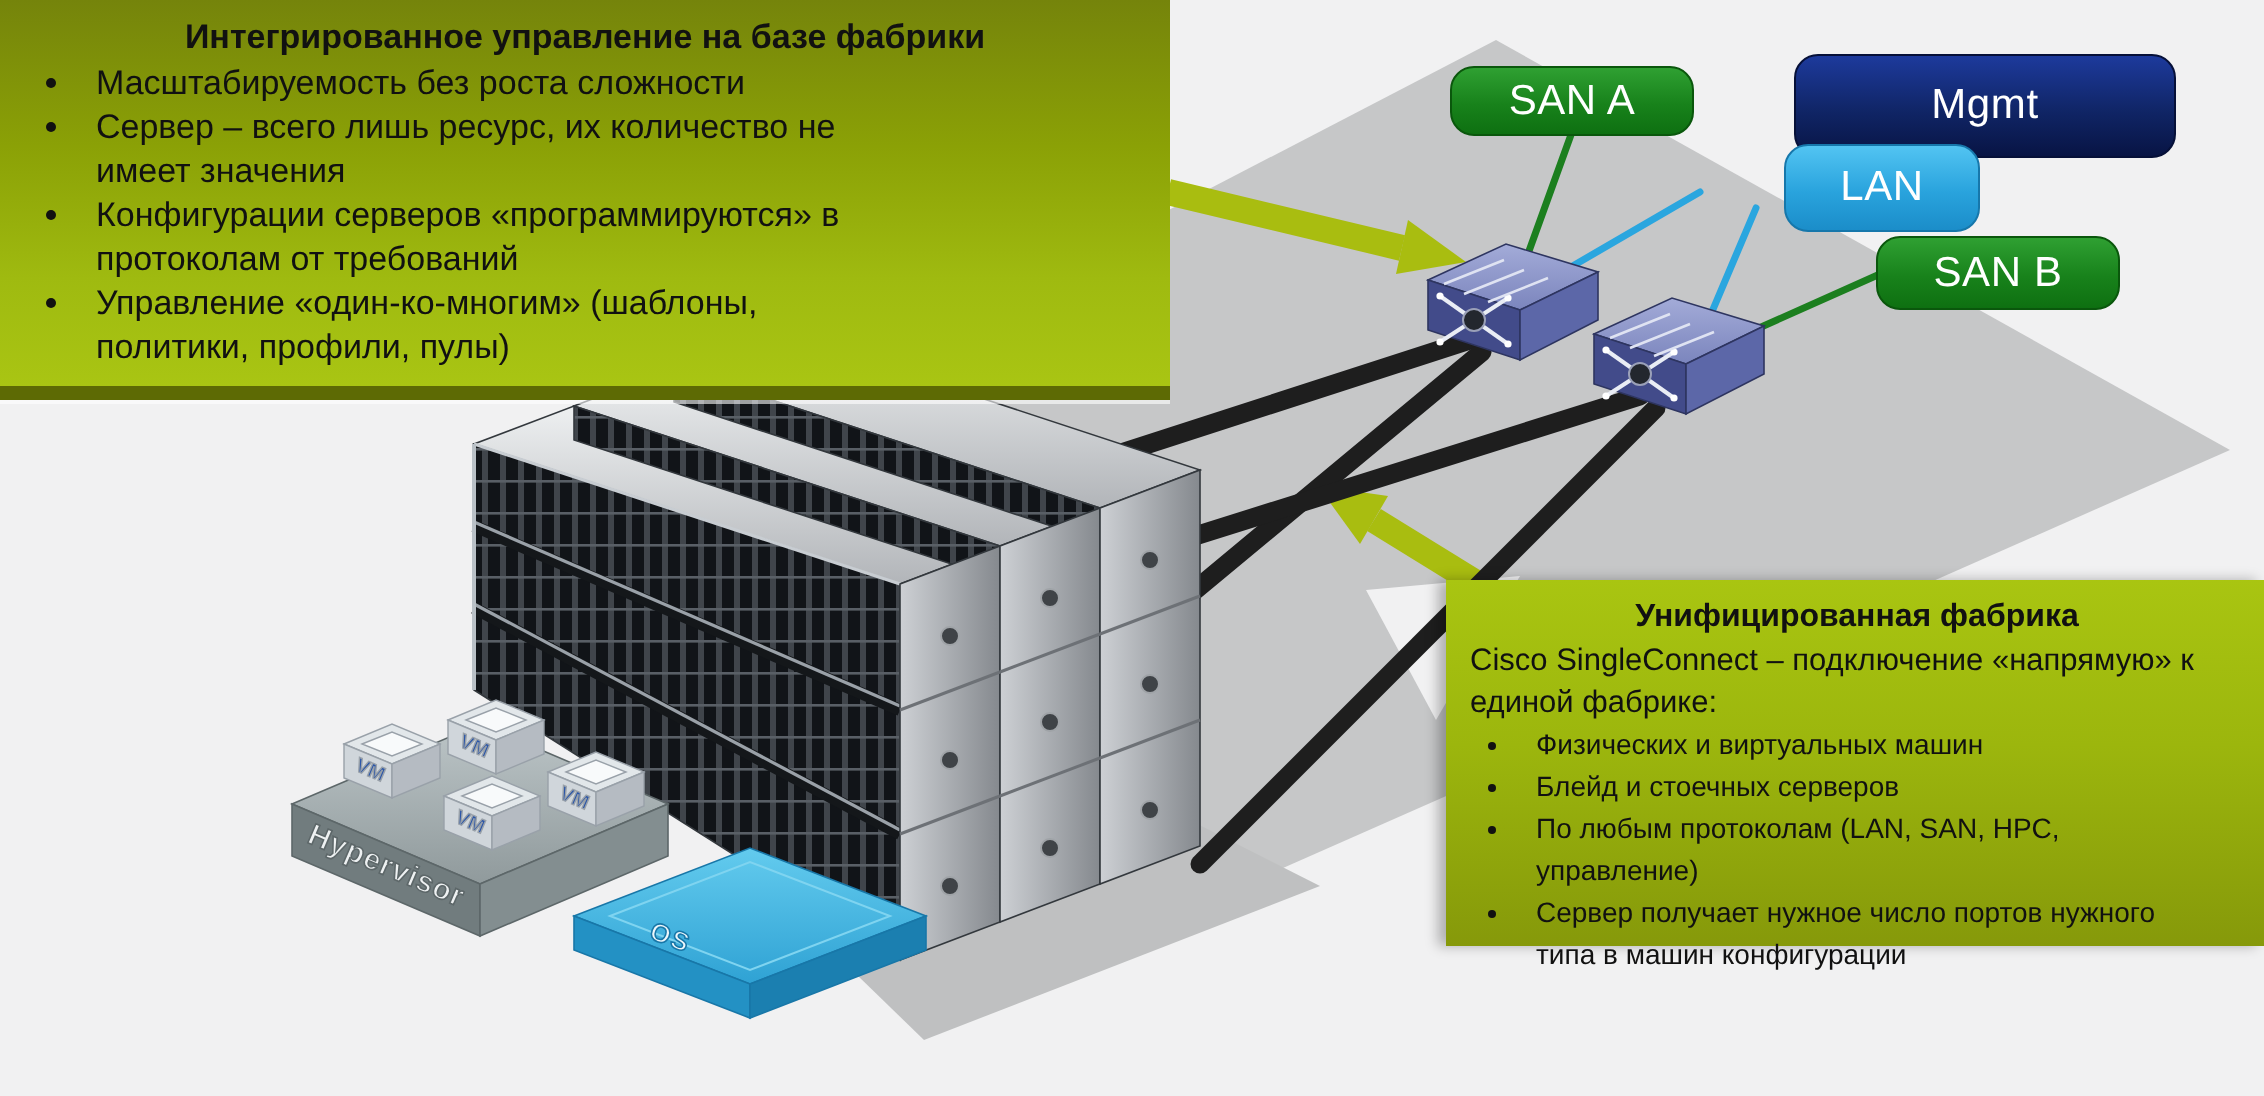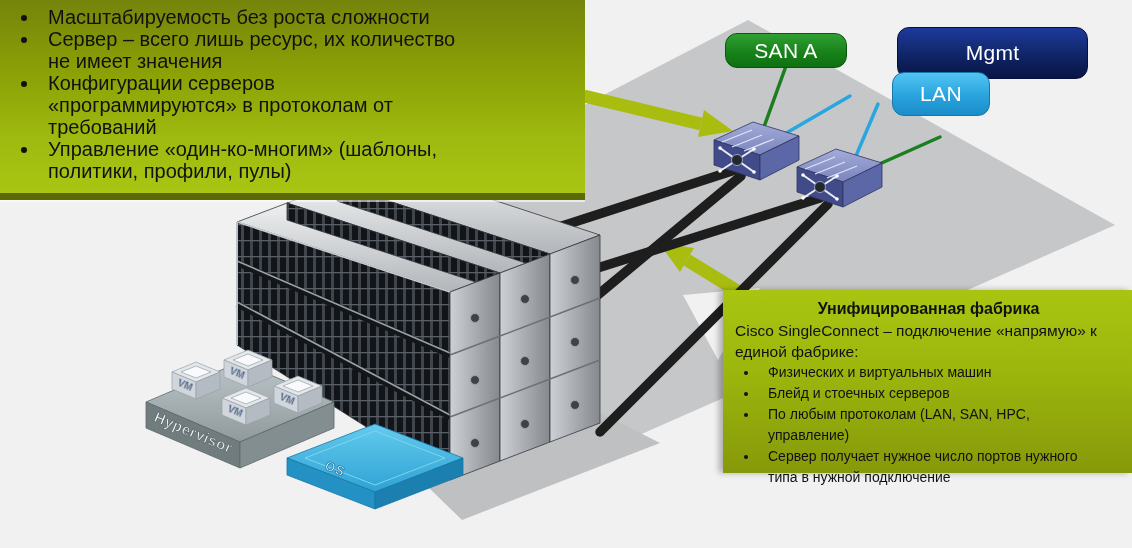--- a/index.html
+++ b/index.html
@@ -15,21 +15,21 @@
   }
   #callout-left{
     left:0;top:0;width:585px;height:200px;
     background:linear-gradient(180deg,#75840b 0%,#8ba106 38%,#9fba10 72%,#a9c513 100%);
     border-bottom:7px solid #5d6a04;
     box-shadow:0 2px 0 rgba(255,255,255,.6);
     padding:5px 10px 0 10px;
   }
   #callout-left .co-title{font-size:17px;font-weight:bold;text-align:center;line-height:23px;margin:2px 0 1px 0;}
   #callout-left ul{margin:1px 0 0 0;padding:0 0 0 30px;width:420px;list-style:disc outside;}
-  #callout-left li{font-size:20px;line-height:22px;padding-left:8px;}
+  #callout-left li{font-size:17px;line-height:22px;padding-left:8px;}
   #callout-right{
     left:723px;top:290px;width:409px;height:183px;
     background:linear-gradient(180deg,#a9c511 0%,#9cb60d 45%,#86990a 100%);
     box-shadow:-4px 0 6px rgba(0,0,0,.28);
     padding:6px 8px 0 10px;
   }
   #callout-right .co-title{font-size:16px;font-weight:bold;text-align:center;line-height:21px;margin:2px 0 1px 0;}
   #callout-right .co-intro{font-size:15.5px;line-height:21px;width:368px;margin-left:2px;}
   #callout-right ul{margin:0;padding:0 0 0 26px;width:330px;list-style:disc outside;}
   #callout-right li{font-size:14px;line-height:21px;padding-left:9px;}
@@ -244,36 +244,38 @@
     <g stroke="#1877a8" stroke-width="0.8">
       <polygon points="287,458 375,424 463,458 375,492" fill="url(#gradOsTop)"></polygon>
       <polygon points="305,458 375,431 445,458 375,485" fill="none" stroke="#7fd4f0" stroke-width="1"></polygon>
       <polygon points="287,458 375,492 375,509 287,475" fill="#2391c4"></polygon>
       <polygon points="375,492 463,458 463,475 375,509" fill="#1b7fb0"></polygon>
       <text transform="translate(324,469) rotate(21)" font-size="13" font-weight="bold" fill="#eef7fb" letter-spacing="1">OS</text>
     </g>
   </svg>
 
   <div id="callout-left" class="callout">
+    <div class="co-title">Интегрированное управление на базе фабрики</div>
     <ul>
       <li>Масштабируемость без роста сложности</li>
       <li>Сервер – всего лишь ресурс, их количество не имеет значения</li>
       <li>Конфигурации серверов «программируются» в протоколам от требований</li>
       <li>Управление «один-ко-многим» (шаблоны, политики, профили, пулы)</li>
     </ul>
   </div>
 
   <div id="callout-right" class="callout">
     <div class="co-title">Унифицированная фабрика</div>
     <div class="co-intro">Cisco SingleConnect – подключение «напрямую» к единой фабрике:</div>
     <ul>
       <li>Физических и виртуальных машин</li>
       <li>Блейд и стоечных серверов</li>
       <li>По любым протоколам (LAN, SAN, HPC, управление)</li>
-      <li>Сервер получает нужное число портов нужного типа в нужной подключение</li>
+      <li>Сервер получает нужное число портов нужного типа в машин конфигурации</li>
     </ul>
   </div>
 
   <div id="label-san-a" class="netlabel">SAN A</div>
   <div id="label-mgmt" class="netlabel">Mgmt</div>
   <div id="label-lan" class="netlabel">LAN</div>
+  <div id="label-san-b" class="netlabel">SAN B</div>
 
 </div>
 
 </body></html>

